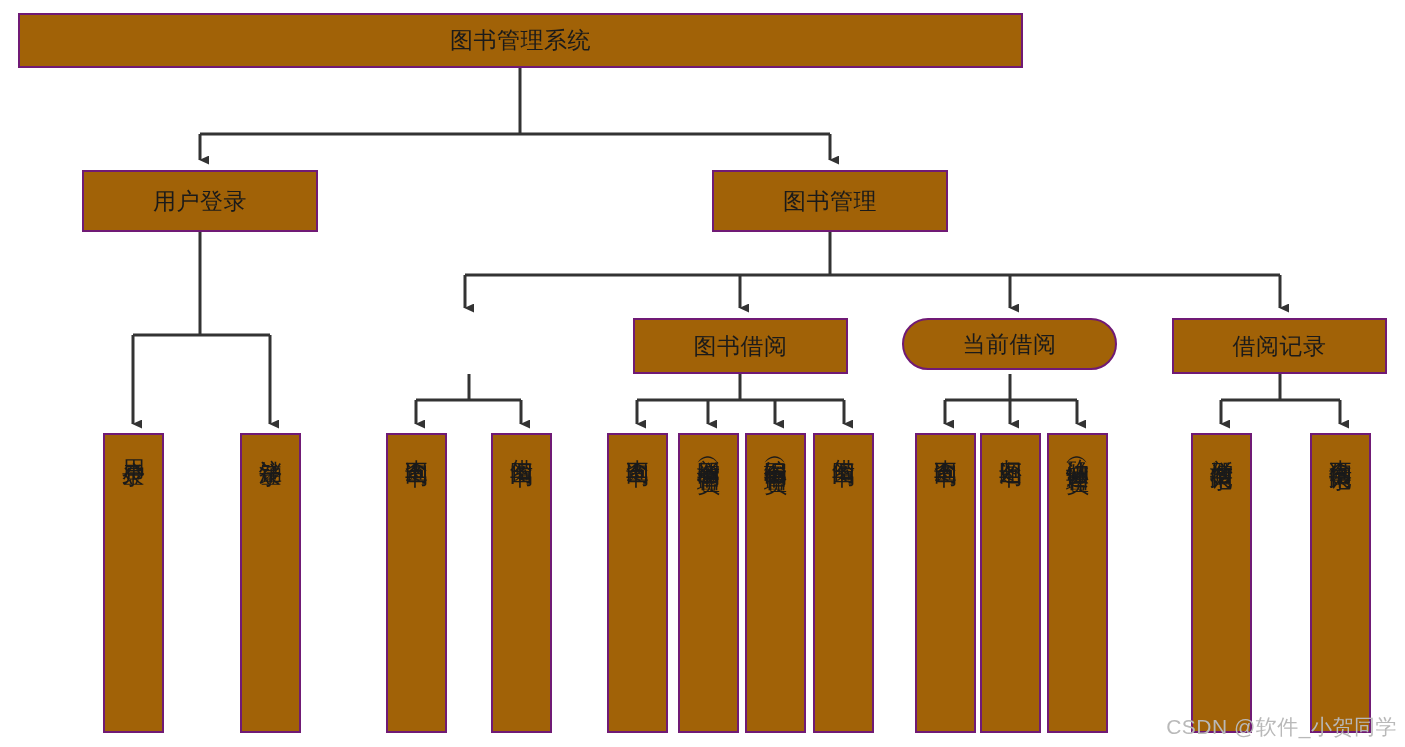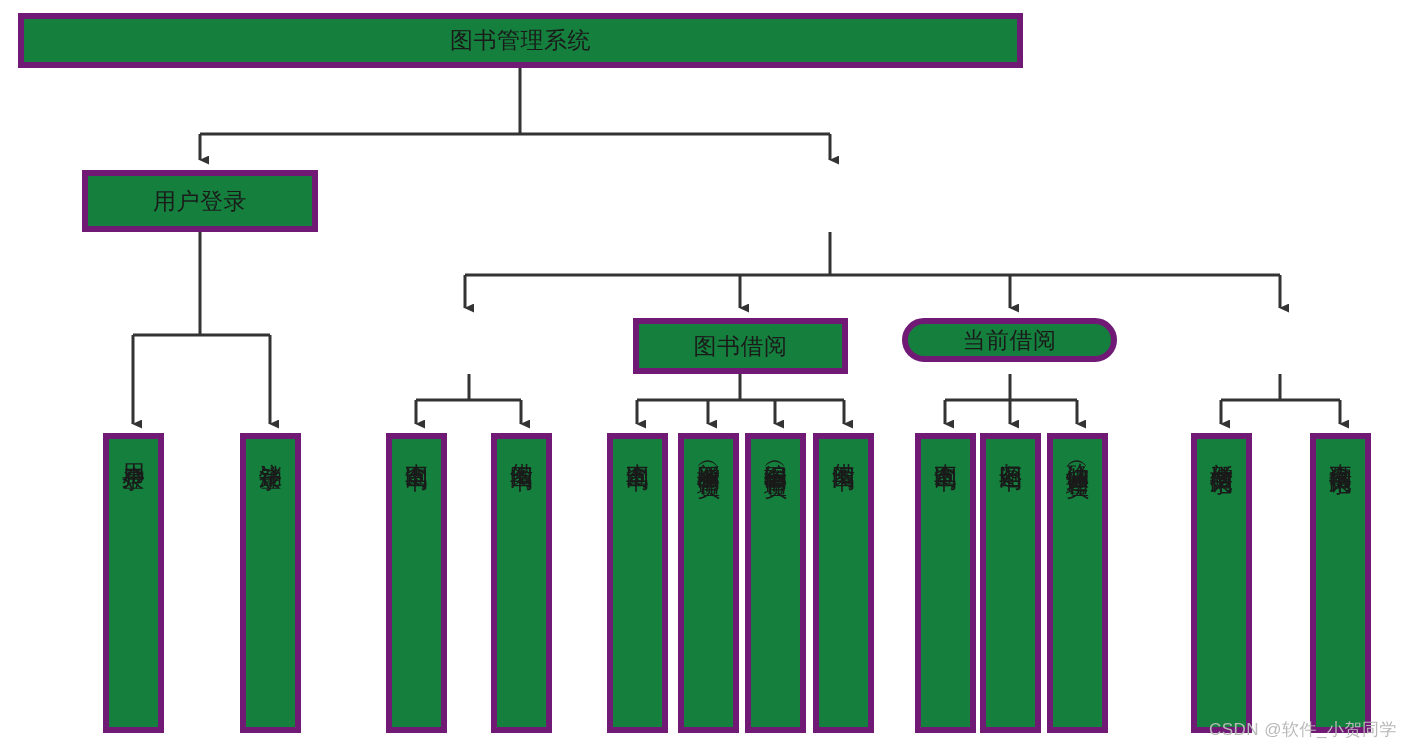--- a/index.html
+++ b/index.html
@@ -24,22 +24,22 @@
     position: absolute;
     left: 0;
     top: 0;
     width: 1405px;
     height: 747px;
     pointer-events: none;
   }
   .node {
     position: absolute;
     box-sizing: border-box;
-    background: #15803d;
-    border: 6px solid #701a75;
+    background: #a16207;
+    border: 2px solid #701a75;
     display: flex;
     align-items: center;
     justify-content: center;
     color: #1a1a1a;
     z-index: 2;
   }
   .node-h {
     font-size: 23px;
     line-height: 1.15;
     letter-spacing: 0.5px;
@@ -59,21 +59,21 @@
     font-size: 23px;
     line-height: 1.18;
     letter-spacing: 2px;
     white-space: nowrap;
     display: block;
   }
   .watermark {
     position: absolute;
     right: 8px;
     bottom: 6px;
-    font-size: 17px;
+    font-size: 21px;
     color: #b9b9b9;
     letter-spacing: 0.5px;
     z-index: 3;
     white-space: nowrap;
   }
 </style>
 </head>
 <body>
 
 <div id="diagram-root">
@@ -129,26 +129,32 @@
     </g>
   </svg>
 
   <div class="node node-h node-root" style="left:18px; top:13px; width:1005px; height:55px;">
     <span>图书管理系统</span>
   </div>
 
   <div class="node node-h" style="left:82px; top:170px; width:236px; height:62px;">
     <span>用户登录</span>
   </div>
+  <div class="node node-h" style="left:712px; top:170px; width:236px; height:62px;">
+    <span>图书管理</span>
+  </div>
 
   <div class="node node-h" style="left:633px; top:318px; width:215px; height:56px;align-items:center;">
     <span>图书借阅</span>
   </div>
-  <div class="node node-h" style="left:902px; top:318px; width:215px; height:44px;border-radius:26px;">
+  <div class="node node-h" style="left:902px; top:318px; width:215px; height:52px;border-radius:26px;">
     <span>当前借阅</span>
+  </div>
+  <div class="node node-h" style="left:1172px; top:318px; width:215px; height:56px;">
+    <span>借阅记录</span>
   </div>
 
   <div class="node node-v" style="left:103px; top:433px; width:61px; height:300px;">
     <span class="vtext">用户登录</span>
   </div>
   <div class="node node-v" style="left:240px; top:433px; width:61px; height:300px;">
     <span class="vtext">注销登录</span>
   </div>
 
   <div class="node node-v" style="left:386px; top:433px; width:61px; height:300px;">

